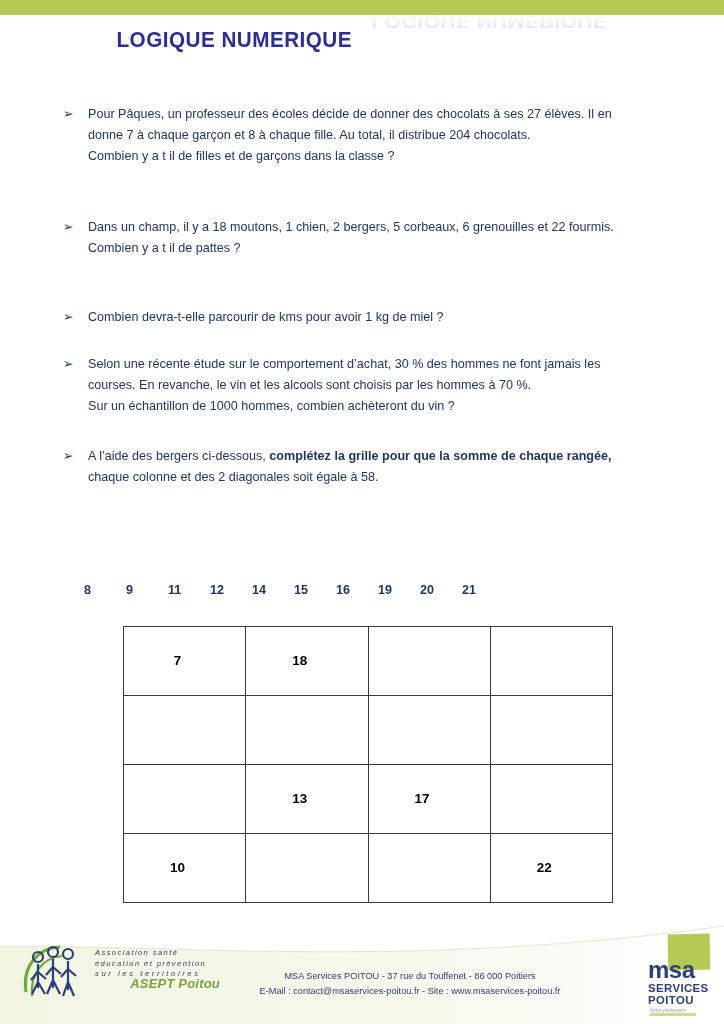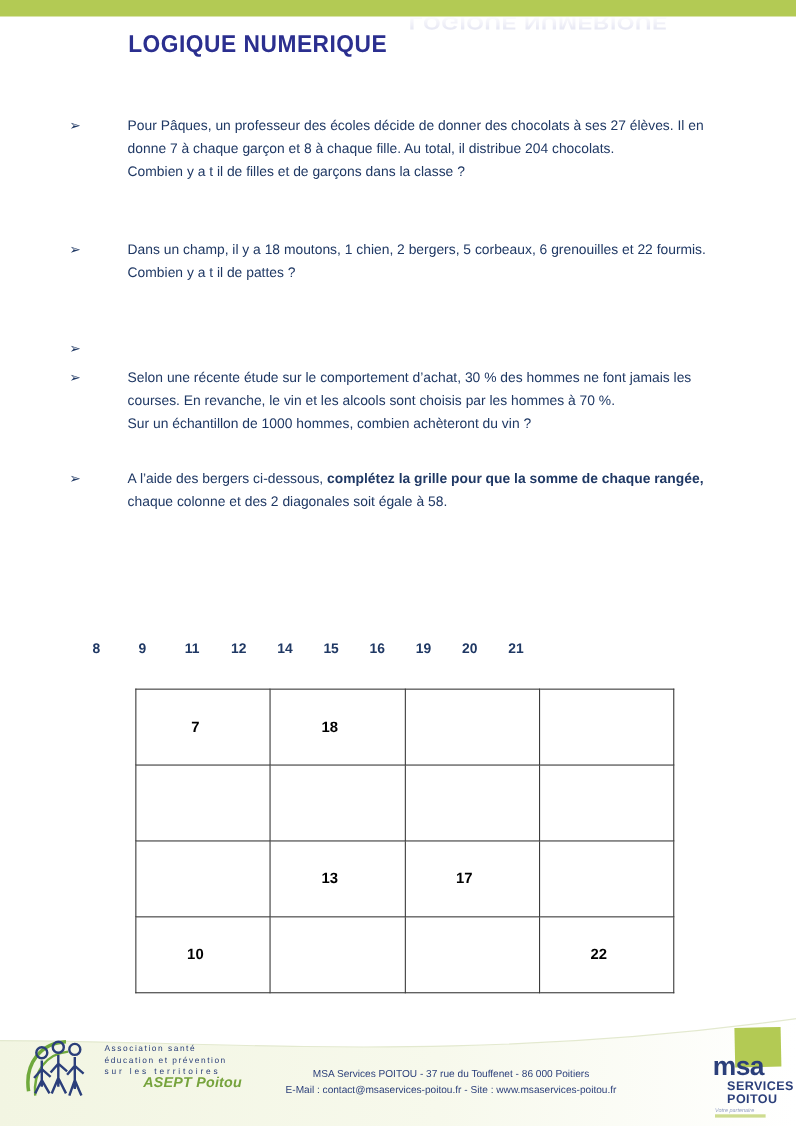--- a/index.html
+++ b/index.html
@@ -71,21 +71,21 @@
     line-height: 21px;
   }
   .q-bullet {
     position: absolute;
     left: 1px;
     top: 0px;
     color: #1f3864;
     font-size: 12.5px;
     line-height: 21px;
   }
-  .q-line { display: block; margin-left: 28px; }
+  .q-line { display: block; }
   .q-line.bold { font-weight: normal; }
 
   .q1 { margin-bottom: 0; }
   .spacer-1 { height: 50px; }
   .spacer-2 { height: 48px; }
   .spacer-3 { height: 26px; }
   .spacer-4 { height: 29px; }
 
   
   .numbers-row {
@@ -152,20 +152,21 @@
     top: 32px;
     width: 220px;
     height: 60px;
   }
   .asept-text {
     position: absolute;
     left: 73px;
     top: 4px;
     font-family: "Liberation Sans", sans-serif;
     font-size: 7.6px;
+    font-style: italic;
     letter-spacing: 1.4px;
     color: #2b3f7a;
     line-height: 10.5px;
     text-align: left;
   }
   .asept-text .l3 { letter-spacing: 2.6px; }
   .asept-name {
     position: absolute;
     left: 73px;
     top: 35px;
@@ -213,21 +214,21 @@
     top: 22px;
     font-family: "Liberation Sans", sans-serif;
     font-size: 24px;
     font-weight: bold;
     color: #2b3f7a;
     letter-spacing: -0.5px;
     line-height: 28px;
   }
   .msa-sub {
     position: absolute;
-    left: 13px;
+    left: 0;
     top: 49px;
     font-family: "Liberation Sans", sans-serif;
     font-size: 11.4px;
     font-weight: bold;
     color: #2b3f7a;
     letter-spacing: 0.4px;
     line-height: 11.5px;
   }
   .msa-tagline {
     position: absolute;
@@ -274,20 +275,21 @@
   <div class="question">
     <span class="q-bullet">➢</span>
     <span class="q-line">Dans un champ, il y a 18 moutons, 1 chien, 2 bergers, 5 corbeaux, 6 grenouilles et 22 fourmis.</span>
     <span class="q-line bold">Combien y a t il de pattes ?</span>
   </div>
 
   <div class="spacer-2"></div>
 
   <div class="question">
     <span class="q-bullet">➢</span>
+    <span class="q-line bold">Combien devra-t-elle parcourir de kms pour avoir 1 kg de miel ?</span>
   </div>
 
   <div class="spacer-3"></div>
 
   <div class="question">
     <span class="q-bullet">➢</span>
     <span class="q-line">Selon une récente étude sur le comportement d’achat, 30 % des hommes ne font jamais les</span>
     <span class="q-line">courses. En revanche, le vin et les alcools sont choisis par les hommes à 70 %.</span>
     <span class="q-line bold">Sur un échantillon de 1000 hommes, combien achèteront du vin ?</span>
   </div>

